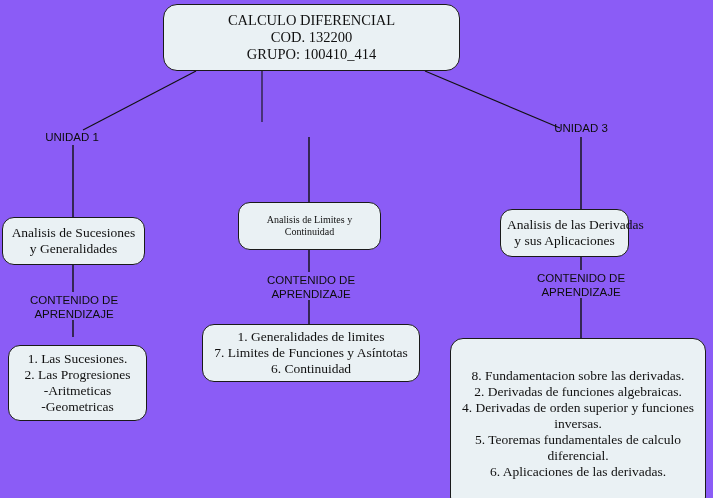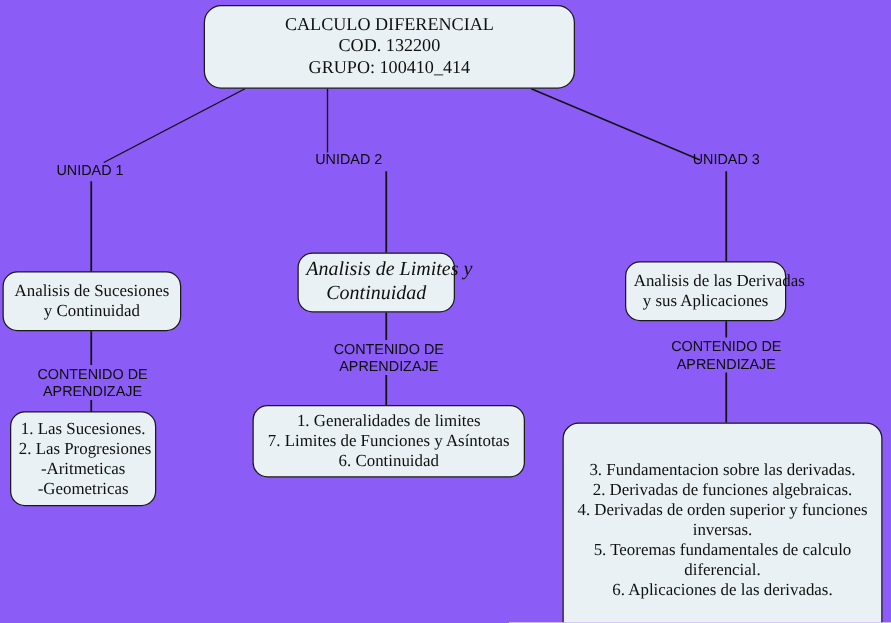--- a/index.html
+++ b/index.html
@@ -56,38 +56,37 @@
   #unit1-node {
     left: 2px;
     top: 217px;
     width: 143px;
     height: 48px;
     font-size: 13.5px;
   }
   #unit2-node {
     left: 238px;
     top: 202px;
-    width: 126px;
+    width: 143px;
     height: 48px;
-    font-size: 16px;
-    font-style: italic;
+    font-size: 10px;
   }
   #unit3-node {
     left: 500px;
     top: 209px;
     width: 129px;
     height: 48px;
     font-size: 13.5px;
   }
 
   
   #content1-node {
     left: 8px;
-    top: 329px;
-    width: 117px;
+    top: 345px;
+    width: 139px;
     height: 76px;
     font-size: 13.5px;
   }
   #content2-node {
     left: 202px;
     top: 324px;
     width: 218px;
     height: 58px;
     font-size: 13.5px;
   }
@@ -159,37 +158,36 @@
       <span>COD. 132200</span>
       <span>GRUPO: 100410_414</span>
     </div>
   </div>
 
   <div class="plain-label" id="unidad1-label">UNIDAD 1</div>
 
   <div class="node" id="unit1-node">
     <div class="lines">
       <span>Analisis de Sucesiones</span>
-      <span>y Continuidad</span>
+      <span>y Generalidades</span>
     </div>
   </div>
 
   <div class="plain-label" id="contenido1-label">CONTENIDO DE
 APRENDIZAJE</div>
 
   <div class="node" id="content1-node">
     <div class="lines">
       <span>1. Las Sucesiones.</span>
       <span>2. Las Progresiones</span>
       <span>-Aritmeticas</span>
       <span>-Geometricas</span>
     </div>
   </div>
 
-  <div class="plain-label" id="unidad2-label">UNIDAD 2</div>
 
   <div class="node" id="unit2-node">
     <div class="lines">
       <span>Analisis de Limites y</span>
       <span>Continuidad</span>
     </div>
   </div>
 
   <div class="plain-label" id="contenido2-label">CONTENIDO DE
 APRENDIZAJE</div>
@@ -209,21 +207,21 @@
       <span>Analisis de las Derivadas</span>
       <span>y sus Aplicaciones</span>
     </div>
   </div>
 
   <div class="plain-label" id="contenido3-label">CONTENIDO DE
 APRENDIZAJE</div>
 
   <div class="node wrapy" id="content3-node">
     <div class="lines">
-      <span>3. Fundamentacion sobre las derivadas.</span>
+      <span>8. Fundamentacion sobre las derivadas.</span>
       <span>2. Derivadas de funciones algebraicas.</span>
       <span>4. Derivadas de orden superior y funciones inversas.</span>
       <span>5. Teoremas fundamentales de calculo diferencial.</span>
       <span>6. Aplicaciones de las derivadas.</span>
     </div>
   </div>
 
 </div>
 
 </body></html>

